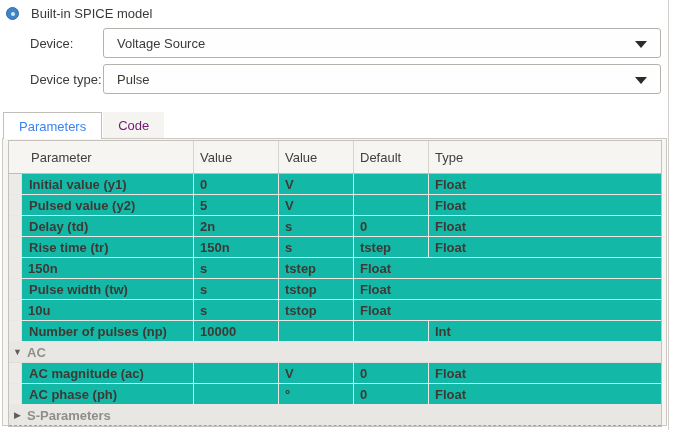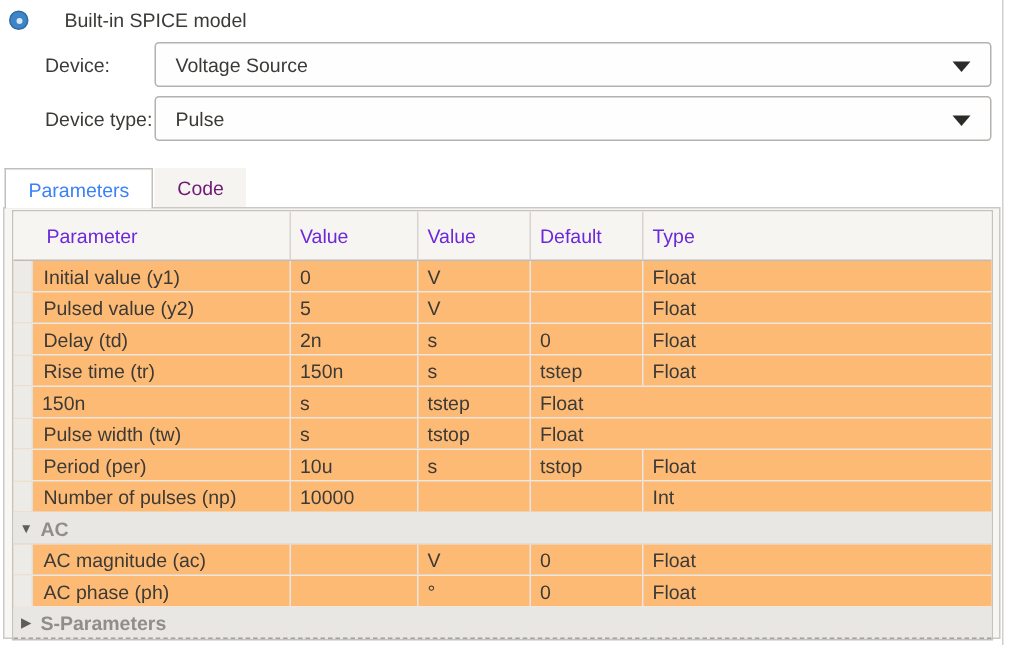--- a/index.html
+++ b/index.html
@@ -2,21 +2,21 @@
 <html><head>
 <meta charset="utf-8">
 <style>
   html,body{margin:0;padding:0;}
   body{
     width:673px;height:430px;position:relative;overflow:hidden;
     background:#ffffff;color:#3c3a37;
     font-family:"Liberation Sans","DejaVu Sans",sans-serif;font-size:13px;
   }
   
-  .radio-row{position:absolute;left:6px;top:6px;display:flex;align-items:center;gap:24px;}
+  .radio-row{position:absolute;left:6px;top:6px;display:flex;align-items:center;gap:12px;}
   .radio{width:13px;height:13px;border-radius:50%;background:#3d85c6;border:1px solid #2e6ca5;
          position:relative;box-sizing:border-box;flex:0 0 auto;}
   .radio::after{content:'';position:absolute;left:3.5px;top:3.5px;width:4px;height:4px;
                 border-radius:50%;background:#d9e7f5;}
   .field-label{position:absolute;left:30px;height:30px;display:flex;align-items:center;}
   .combo{position:absolute;left:103px;width:558px;height:30px;box-sizing:border-box;
          border:1px solid #b5b1ad;border-radius:3px;background:#fefefe;
          display:flex;align-items:center;padding-left:13px;cursor:default;text-align:center;}
   .combo-arrow{position:absolute;right:13px;top:12px;width:0;height:0;
                border-left:6px solid transparent;border-right:6px solid transparent;
@@ -25,28 +25,28 @@
   .tabs{position:absolute;left:3px;top:112px;display:flex;z-index:3;}
   .tab{height:26px;display:flex;align-items:center;padding:0 15px;box-sizing:border-box;}
   .tab.active{background:#ffffff;border:1px solid #c2bfbb;border-bottom:none;height:27px;color:#3b82f6;}
   .tab.inactive{background:#f5f4f1;color:#701a75;margin-left:1px;}
   
   .panel{position:absolute;left:2px;top:138px;width:665px;height:288px;box-sizing:border-box;
          background:#f7f6f3;border:1px solid #ccc9c5;z-index:1;}
   .grid{position:absolute;left:8px;top:140px;width:652px;background:#ffffff;
         border:1px solid #c5c2be;z-index:2;}
   .ghead{display:grid;grid-template-columns:185px 85px 75px 75px 232px;height:32px;
-         background:#f6f5f2;border-bottom:1px solid #bfbcb8;color:#6d28d9;}
+         background:#f6f5f2;border-bottom:1px solid #bfbcb8;color:#404040;}
   .ghead .hcell{display:flex;align-items:center;padding-left:6px;border-right:1px solid #d7d4d0;
                 box-sizing:border-box;overflow:hidden;}
   .ghead .hcell:first-child{padding-left:22px;}
   .ghead .hcell:last-child{border-right:none;}
   .trow{display:grid;height:21px;box-sizing:border-box;border-bottom:1px solid #eae7e4;
         align-items:center;cursor:default;}
-  .trow.param{grid-template-columns:13px 172px 85px 75px 75px 232px;background:#fdba74;}
+  .trow.param{grid-template-columns:13px 172px 85px 75px 75px 232px;background:#14b8a6;font-weight:bold;}
   .trow .cell{height:100%;display:flex;align-items:center;padding-left:6px;box-sizing:border-box;
               border-right:1px solid #e9e6e2;overflow:hidden;white-space:nowrap;}
   .trow .cell:last-child{border-right:none;}
   .trow .cell.expander{background:#edebe8;border-right:1px solid #e2dfdb;padding-left:0;}
   .trow .cell.pname{padding-left:7px;}
   .trow.group{grid-template-columns:13px 1fr;background:#e9e7e3;color:#918e8a;font-weight:bold;
               border-bottom:1px solid #e0ddd9;}
   .trow.group .gexp{display:flex;align-items:center;justify-content:center;color:#5f5d59;
                     font-size:9px;font-weight:normal;width:17px;}
   .trow.group .glabel{padding-left:5px;}
@@ -131,21 +131,20 @@
       </div>
       <div class="trow param">
         <div class="cell expander"></div>
         <div class="cell pname">Pulse width (tw)</div>
         <div class="cell">s</div>
         <div class="cell">tstop</div>
         <div class="cell">Float</div>
       </div>
       <div class="trow param">
         <div class="cell expander"></div>
-        <div class="cell pname">Period (per)</div>
         <div class="cell">10u</div>
         <div class="cell">s</div>
         <div class="cell">tstop</div>
         <div class="cell">Float</div>
       </div>
       <div class="trow param">
         <div class="cell expander"></div>
         <div class="cell pname">Number of pulses (np)</div>
         <div class="cell">10000</div>
         <div class="cell"></div>

